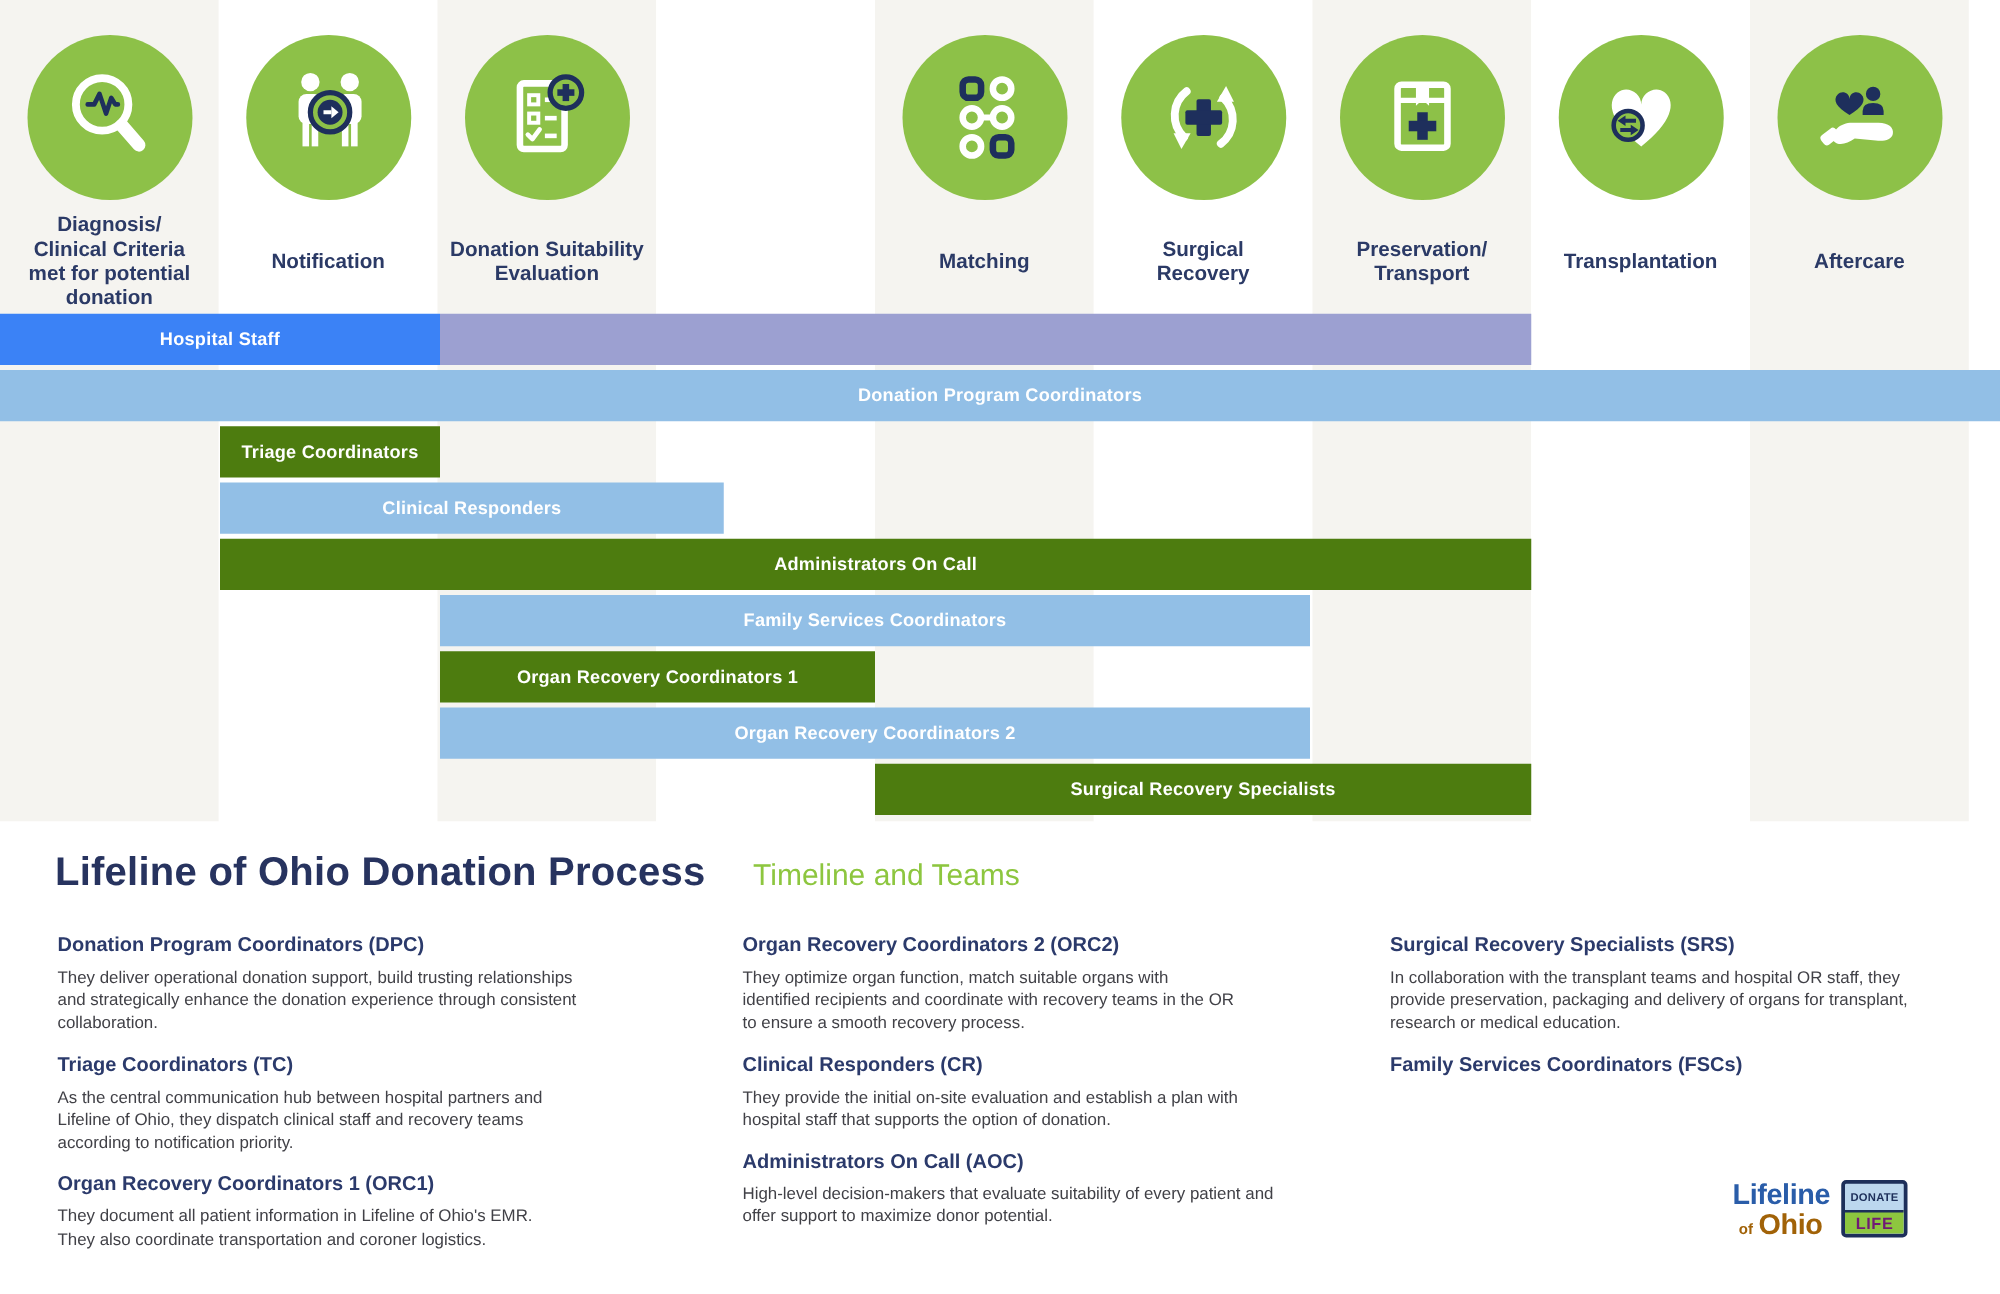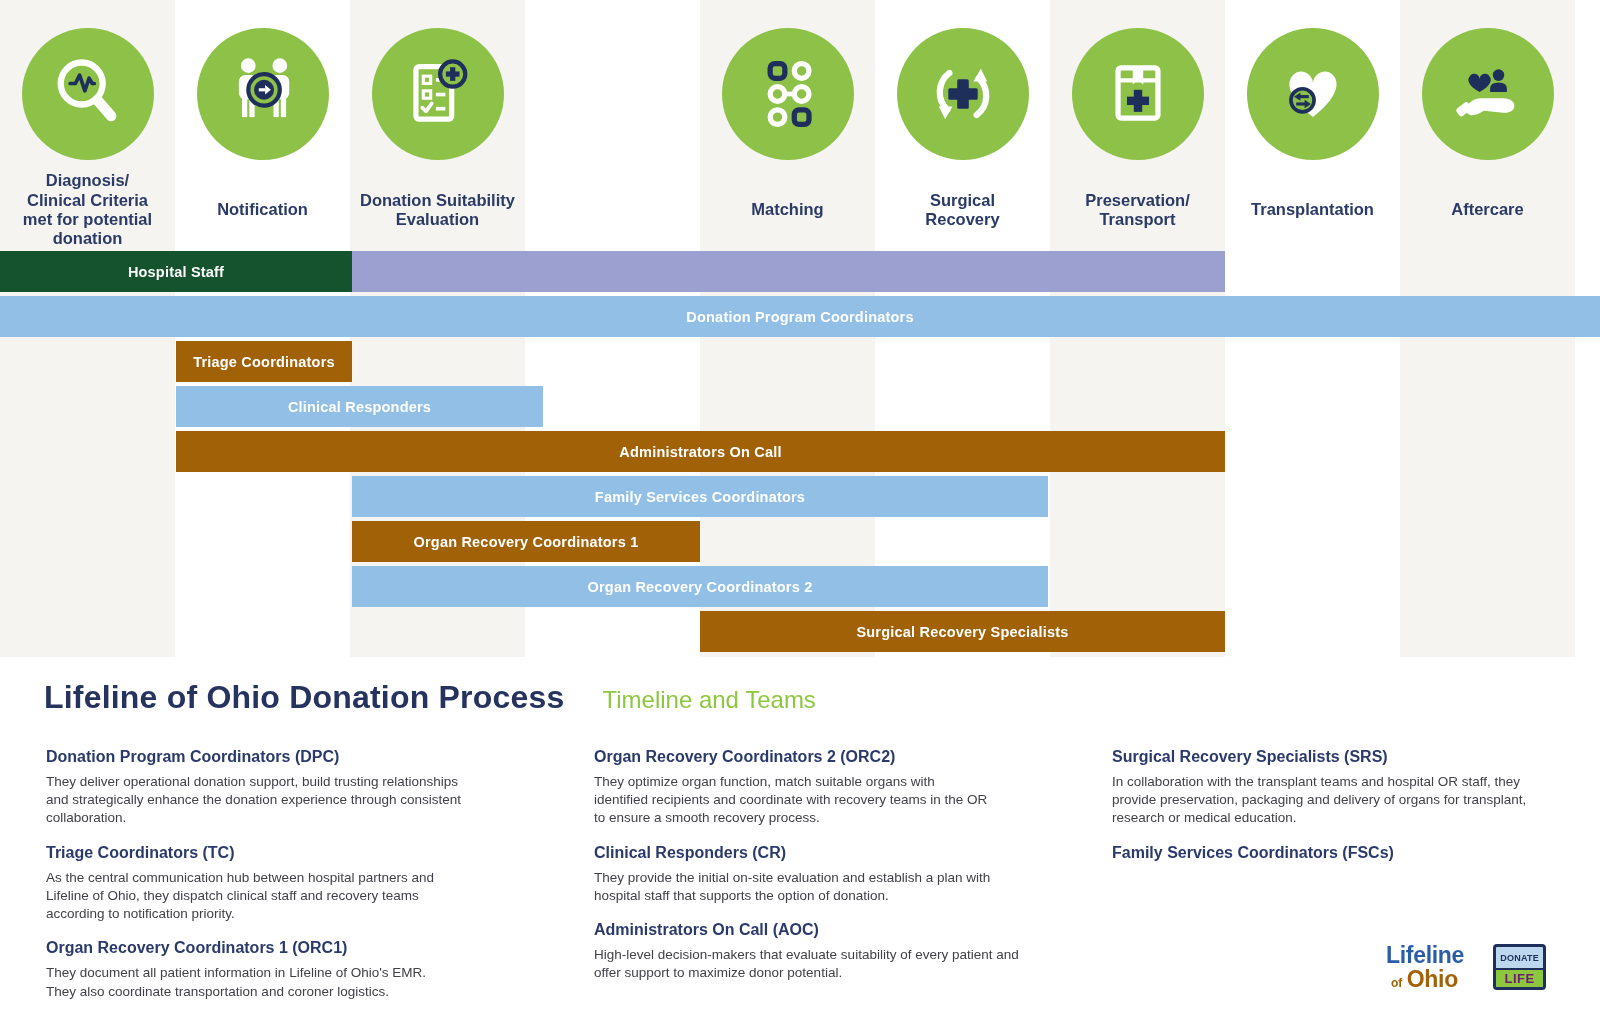--- a/index.html
+++ b/index.html
@@ -24,36 +24,36 @@
   }
   .step-label{
     text-align:center;color:#2b3a66;font-weight:bold;font-size:16.5px;
     line-height:1.18;white-space:pre-line;
   }
   
   .bar{
     position:absolute;height:41px;display:flex;align-items:center;justify-content:center;
     color:#ffffff;font-size:14.5px;font-weight:bold;letter-spacing:.2px;
   }
-  .bar.navy{background:#a16207;}
+  .bar.navy{background:#4d7c0f;}
   .bar.blue{background:#92bfe6;}
   .bar-row{position:absolute;height:41px;display:flex;}
-  .seg-navy{background:#14532d;width:352px;display:flex;align-items:center;justify-content:center;
+  .seg-navy{background:#3b82f6;width:352px;display:flex;align-items:center;justify-content:center;
     color:#fff;font-size:14.5px;font-weight:bold;letter-spacing:.2px;}
   .seg-purple{background:#9ca0d1;flex:1;}
   
   .section-title-row{position:absolute;left:44px;top:679px;display:flex;align-items:baseline;}
   .main-title{font-size:32px;font-weight:bold;color:#27335f;letter-spacing:.2px;}
   .sub-title{font-size:24px;font-weight:normal;color:#8dc63f;margin-left:38px;}
   .desc-col{position:absolute;top:748px;}
   .desc-col .entry{margin-bottom:15px;}
   .desc-col h3{margin:0 0 7px 0;font-size:16px;color:#2b3a6b;font-weight:bold;}
   .desc-col p{margin:0 0 16px 0;font-size:13.5px;color:#414147;line-height:1.35;white-space:pre-line;}
   
-  .logo{position:absolute;left:1386px;top:944px;display:flex;align-items:flex-start;gap:20px;}
+  .logo{position:absolute;left:1386px;top:944px;display:flex;align-items:flex-start;}
   .logo-text{line-height:1;}
   .logo-line1{font-size:23px;font-weight:bold;color:#2a5da9;letter-spacing:-.3px;}
   .logo-line2{margin-top:1px;margin-left:5px;color:#a16207;}
   .logo-of{font-size:12px;font-weight:bold;}
   .logo-ohio{font-size:23px;font-weight:bold;letter-spacing:-.3px;}
   .dl-badge{width:47px;margin-left:9px;border:3px solid #1d2f5a;border-radius:4px;overflow:hidden;background:#bcd7ee;}
   .dl-top{height:21px;display:flex;align-items:center;justify-content:center;
     color:#1d2f5a;font-size:9px;font-weight:bold;letter-spacing:.2px;}
   .dl-bottom{height:17px;background:#8dc63f;border-top:2px solid #1d2f5a;display:flex;align-items:center;justify-content:center;
     color:#701a75;font-size:13px;font-weight:bold;letter-spacing:.5px;}
@@ -220,21 +220,21 @@
   </div>
 
   <div class="bar blue" style="left:0px;top:296px;width:1600px">
     <span>Donation Program Coordinators</span>
   </div>
 
   <div class="bar navy" style="left:176px;top:341px;width:176px">
     <span>Triage Coordinators</span>
   </div>
 
-  <div class="bar blue" style="left:176px;top:386px;width:367px">
+  <div class="bar blue" style="left:176px;top:386px;width:403px">
     <span>Clinical Responders</span>
   </div>
 
   <div class="bar navy" style="left:176px;top:431px;width:1049px">
     <span>Administrators On Call</span>
   </div>
 
   <div class="bar blue" style="left:352px;top:476px;width:696px">
     <span>Family Services Coordinators</span>
   </div>

